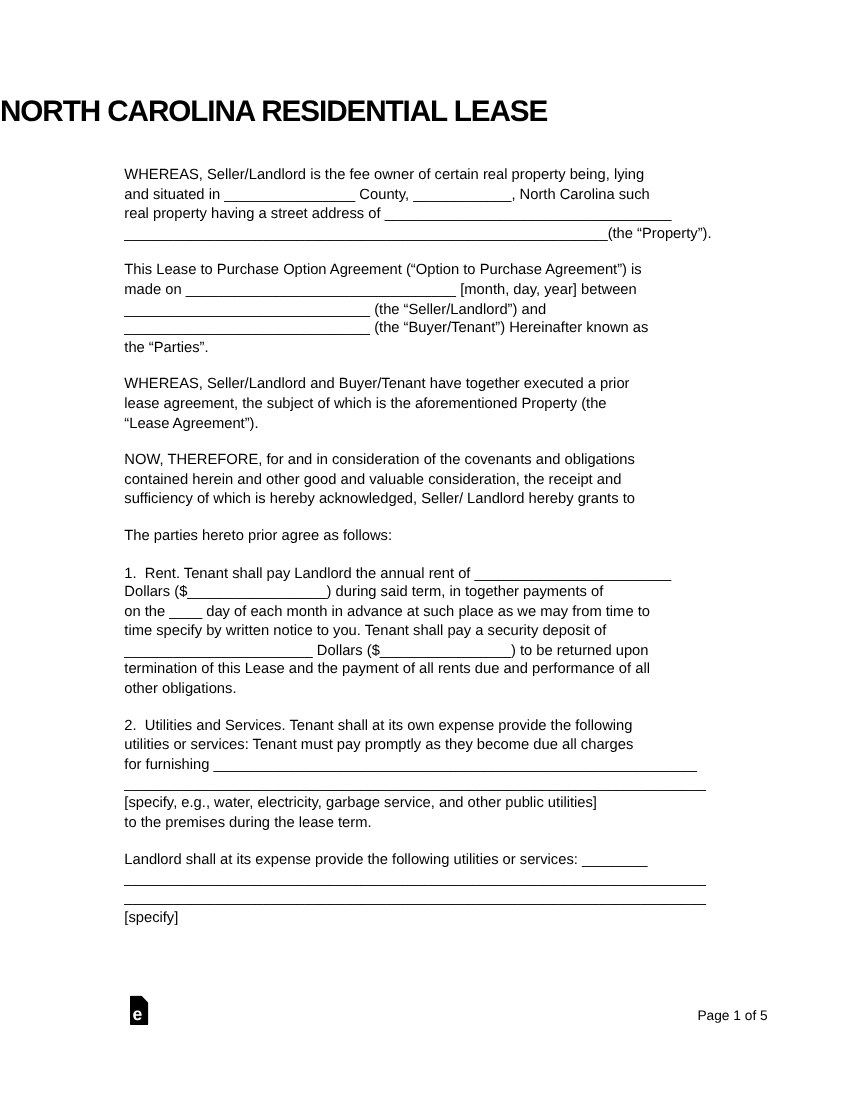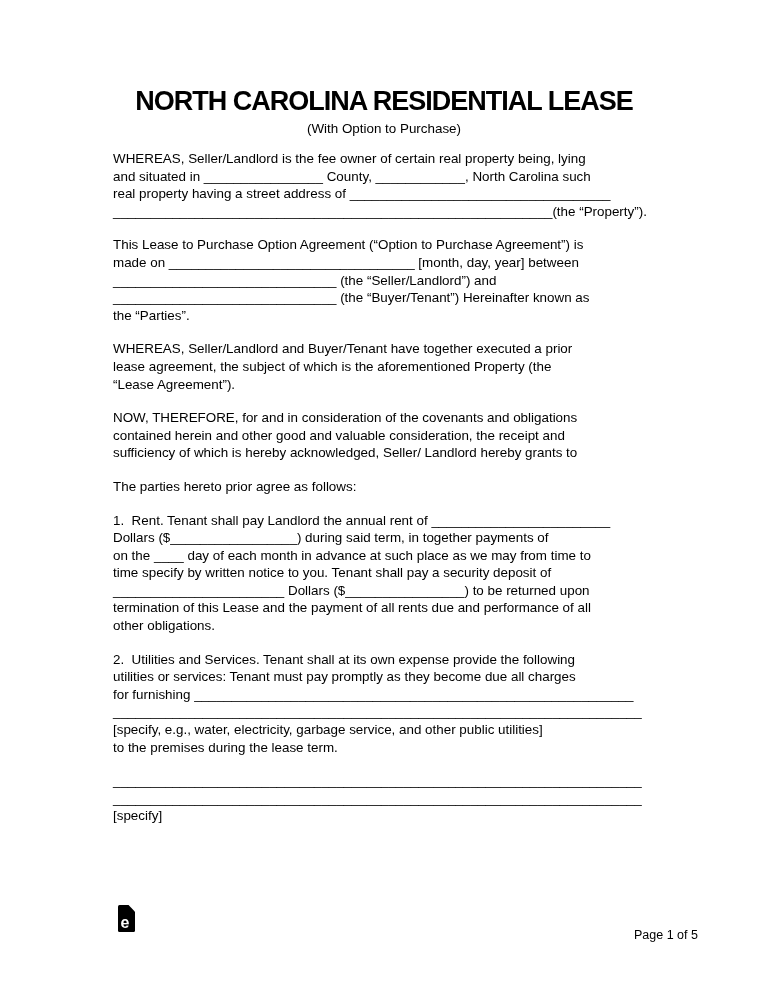--- a/index.html
+++ b/index.html
@@ -14,21 +14,20 @@
     background: #ffffff;
     font-family: "Liberation Sans", sans-serif;
     color: #000000;
     overflow: hidden;
   }
   .doc-title {
     position: absolute;
     top: 86px;
     left: 0;
     width: 100%;
-    text-align: center;
     font-size: 27px;
     font-weight: bold;
     letter-spacing: -1px;
     white-space: pre;
   }
   .doc-subtitle {
     position: absolute;
     top: 121px;
     left: 0;
     width: 100%;
@@ -87,31 +86,29 @@
     font-size: 16px;
     line-height: 12px;
     font-weight: bold;
   }
   .page-number {
     position: absolute;
     left: 634px;
     top: 916px;
     font-size: 12.5px;
     white-space: pre;
-    margin-top: 12px;
   }
 </style>
 </head>
 <body>
 
 <div class="page">
 
   <div class="doc-title">NORTH CAROLINA RESIDENTIAL LEASE</div>
 
-  <div class="doc-subtitle">(With Option to Purchase)</div>
 
   <div class="content">
       <div class="para">
         <div class="line">WHEREAS, Seller/Landlord is the fee owner of certain real property being, lying</div>
         <div class="line">and situated in ________________ County, ____________, North Carolina such</div>
         <div class="line">real property having a street address of ___________________________________</div>
         <div class="line">___________________________________________________________(the “Property”).</div>
       </div>
       <div class="para">
         <div class="line">This Lease to Purchase Option Agreement (“Option to Purchase Agreement”) is</div>
@@ -144,20 +141,21 @@
       </div>
       <div class="para">
         <div class="line">2.  <b>Utilities and Services</b>. Tenant shall at its own expense provide the following</div>
         <div class="line">utilities or services: Tenant must pay promptly as they become due all charges</div>
         <div class="line">for furnishing ___________________________________________________________</div>
         <div class="line">_______________________________________________________________________</div>
         <div class="line">[specify, e.g., water, electricity, garbage service, and other public utilities]</div>
         <div class="line">to the premises during the lease term.</div>
       </div>
       <div class="para">
+        <div class="line">Landlord shall at its expense provide the following utilities or services: ________</div>
         <div class="line">_______________________________________________________________________</div>
         <div class="line">_______________________________________________________________________</div>
         <div class="line">[specify]</div>
       </div>
     </div>
 
   <div class="logo">
     <div class="logo-shape"></div>
     <div class="logo-fold"></div>
     <span class="logo-letter">e</span>

